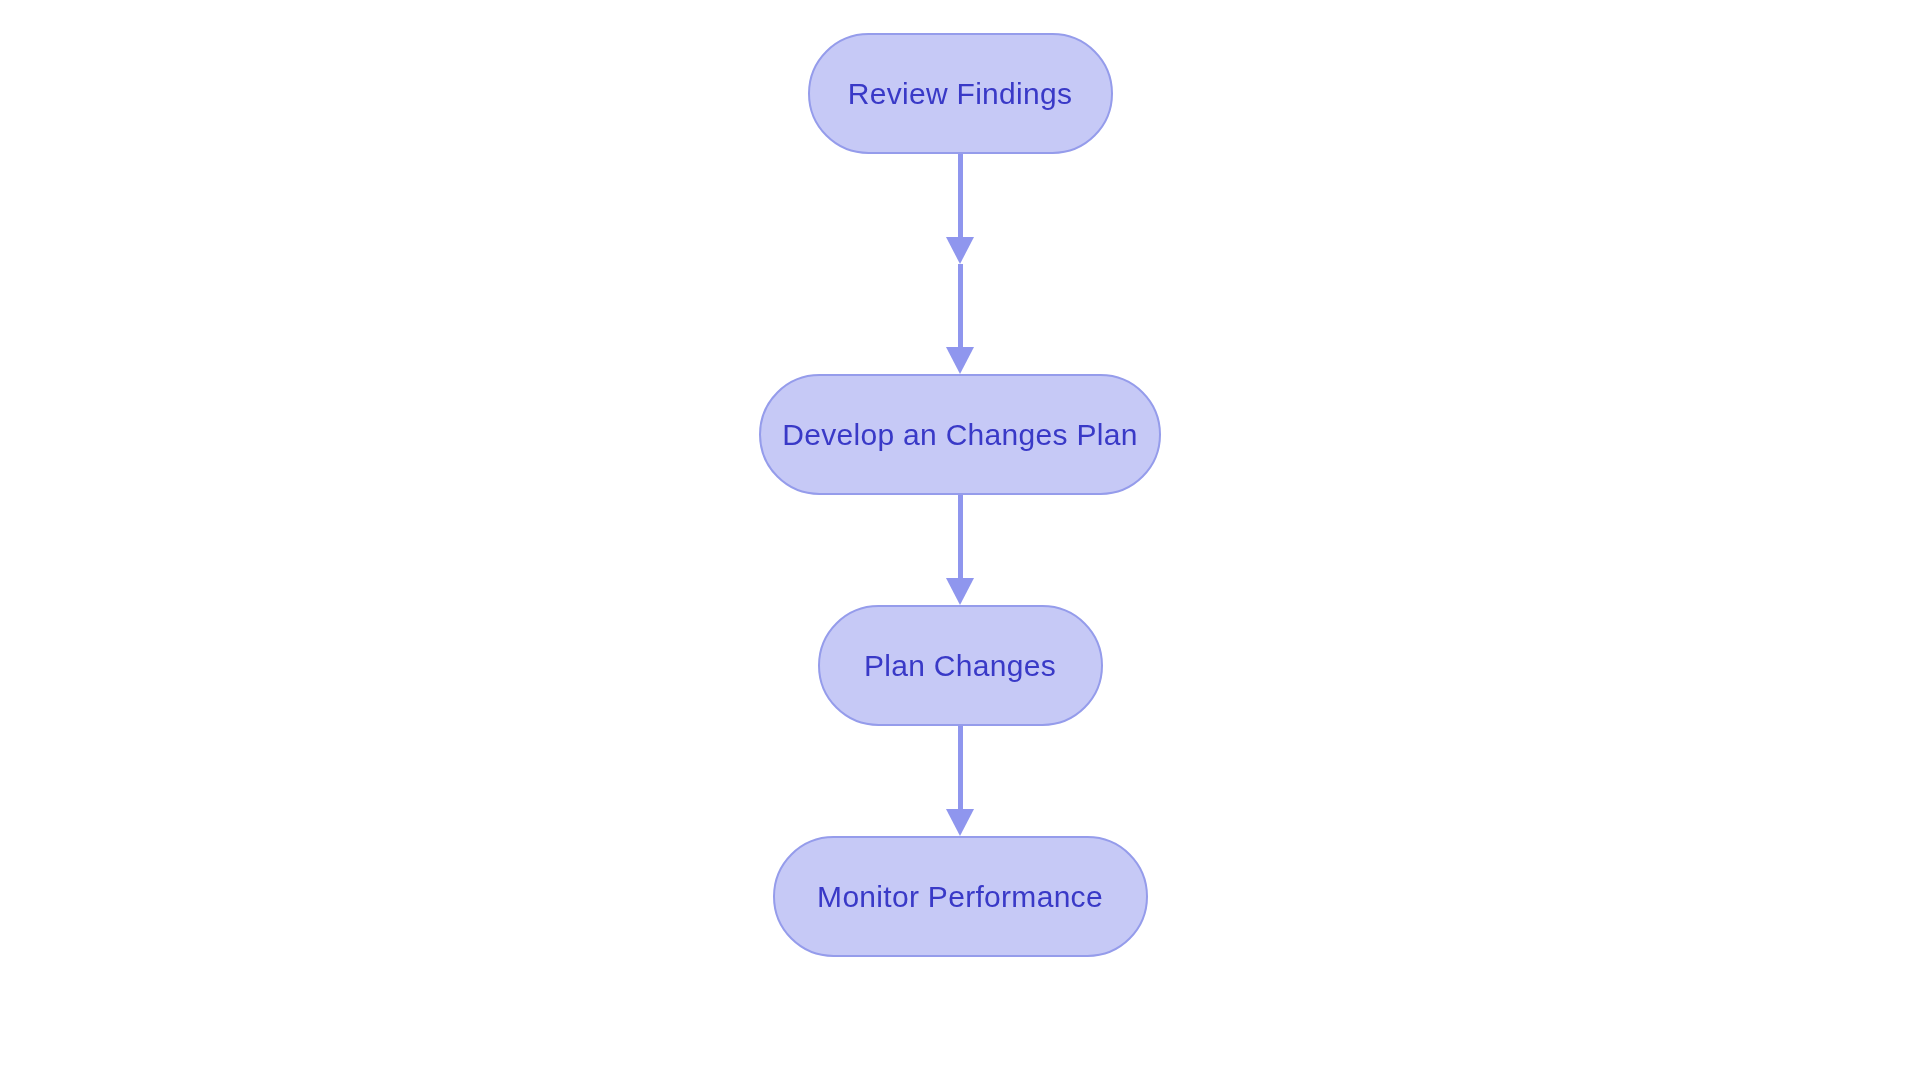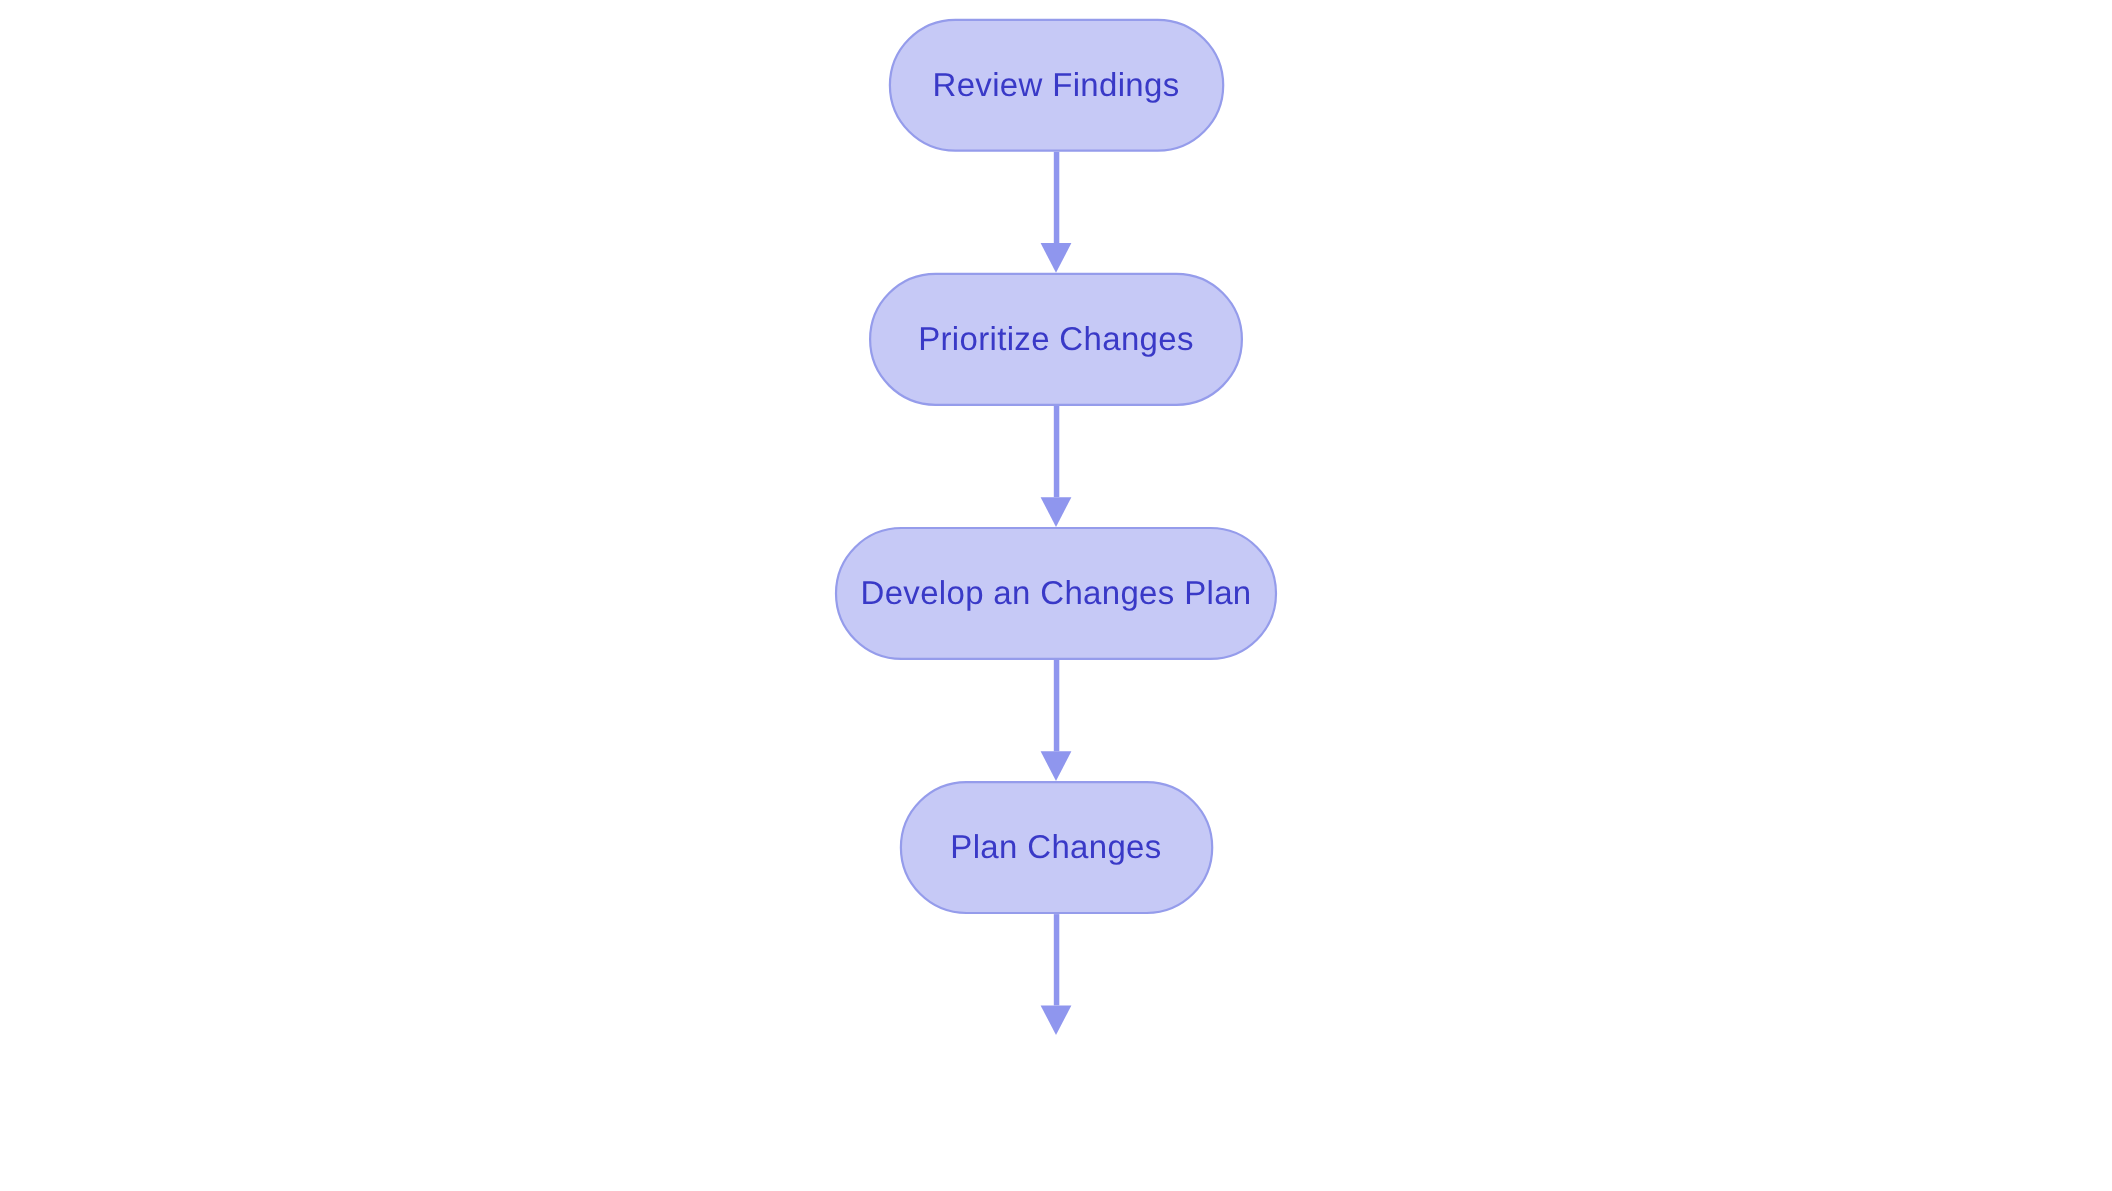--- a/index.html
+++ b/index.html
@@ -10,21 +10,21 @@
     overflow: hidden;
     font-family: "Liberation Sans", "DejaVu Sans", sans-serif;
   }
   .canvas {
     width: 1920px;
     height: 1083px;
     background: #ffffff;
     display: flex;
     flex-direction: column;
     align-items: center;
-    padding-top: 17px;
+    padding-top: 33px;
   }
   .flow-node {
     height: 121px;
     border-radius: 61px;
     background: #c6c9f6;
     border: 2px solid #959ceb;
     color: #3939c7;
     font-size: 30px;
     letter-spacing: 0.3px;
     display: flex;
@@ -65,23 +65,20 @@
 
   <div class="flow-node w-review">
     <span>Review Findings</span>
   </div>
 
   <div class="flow-arrow">
     <div class="arrow-line"></div>
     <div class="arrowhead-icon"></div>
   </div>
 
-  <div class="flow-node w-prioritize">
-    <span>Prioritize Changes</span>
-  </div>
 
   <div class="flow-arrow">
     <div class="arrow-line"></div>
     <div class="arrowhead-icon"></div>
   </div>
 
   <div class="flow-node w-develop">
     <span>Develop an Changes Plan</span>
   </div>
 
@@ -92,14 +89,17 @@
 
   <div class="flow-node w-test">
     <span>Plan Changes</span>
   </div>
 
   <div class="flow-arrow">
     <div class="arrow-line"></div>
     <div class="arrowhead-icon"></div>
   </div>
 
+  <div class="flow-node w-monitor">
+    <span>Monitor Performance</span>
+  </div>
 
 </div>
 
 </body></html>

